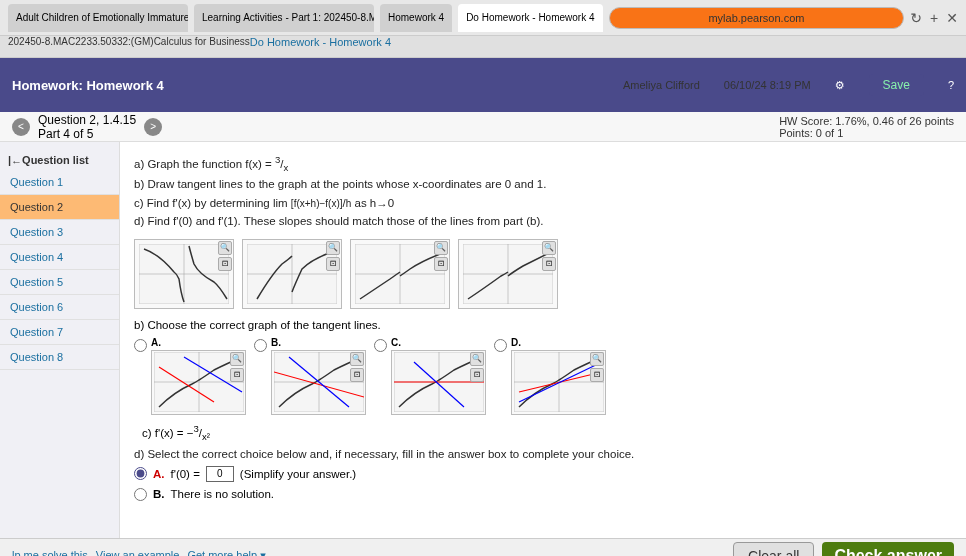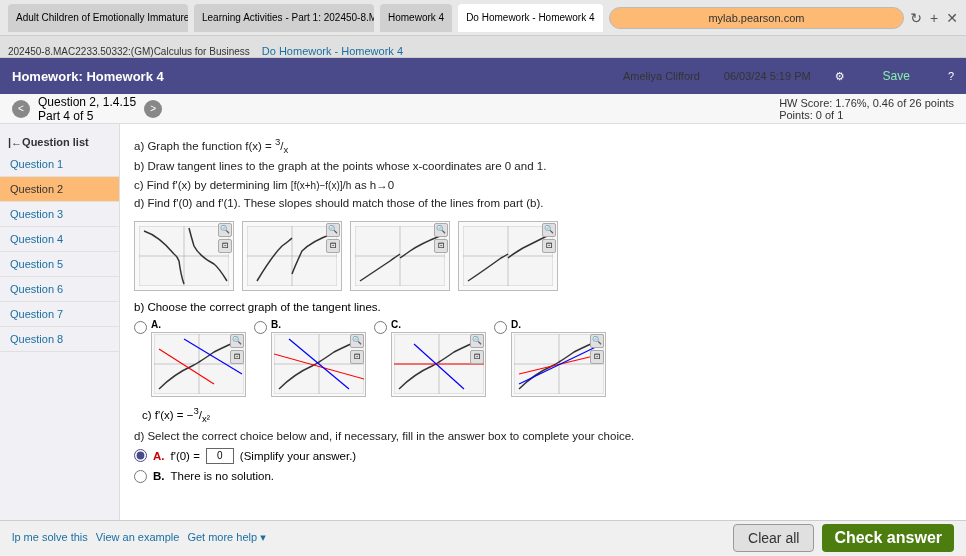--- a/index.html
+++ b/index.html
@@ -31,21 +31,21 @@
       overflow: hidden;
       text-overflow: ellipsis;
       max-width: 180px;
       height: 28px;
       display: flex;
       align-items: center;
     }
     .browser-tab.active { background: #fff; }
     .url-bar {
       flex: 1;
-      background: #fdba74;
+      background: #f97316;
       border: 1px solid #bbb;
       border-radius: 12px;
       height: 22px;
       display: flex;
       align-items: center;
       justify-content: center;
       font-size: 11px;
       color: #333;
     }
     .browser-icons {
@@ -53,33 +53,32 @@
       gap: 8px;
       font-size: 14px;
       color: #555;
     }
 
     
     .nav-bar {
       background: #e0e0e0;
       height: 22px;
       display: flex;
-      align-items: flex-end;
+      align-items: flex-start;
       padding: 0 8px;
-      gap: 12px;
       font-size: 10px;
       color: #333;
       border-bottom: 1px solid #ccc;
     }
 
     
     .header {
       background: #4a4a8a;
       color: #fff;
-      height: 36px;
+      height: 54px;
       display: flex;
       align-items: center;
       padding: 0 12px;
       justify-content: space-between;
     }
     .header-title { font-size: 13px; font-weight: bold; }
     .header-right {
       display: flex;
       align-items: center;
       gap: 24px;
@@ -341,21 +340,21 @@
 
 <div class="nav-bar">
   <span>202450-8.MAC2233.50332:(GM)Calculus for Business</span>
   <span class="do-hw-link">Do Homework - Homework 4</span>
 </div>
 
 <div class="header">
   <div class="header-title">Homework: Homework 4</div>
   <div class="header-right">
     <span class="user-info">Ameliya Clifford</span>
-    <span class="user-info">06/03/24 5:19 PM</span>
+    <span class="user-info">06/10/24 8:19 PM</span>
     <span>⚙</span>
     <button class="save-btn">Save</button>
     <span>?</span>
   </div>
 </div>
 
 <div class="sub-header">
   <div class="question-nav">
     <button class="nav-arrow">&lt;</button>
     <div>

